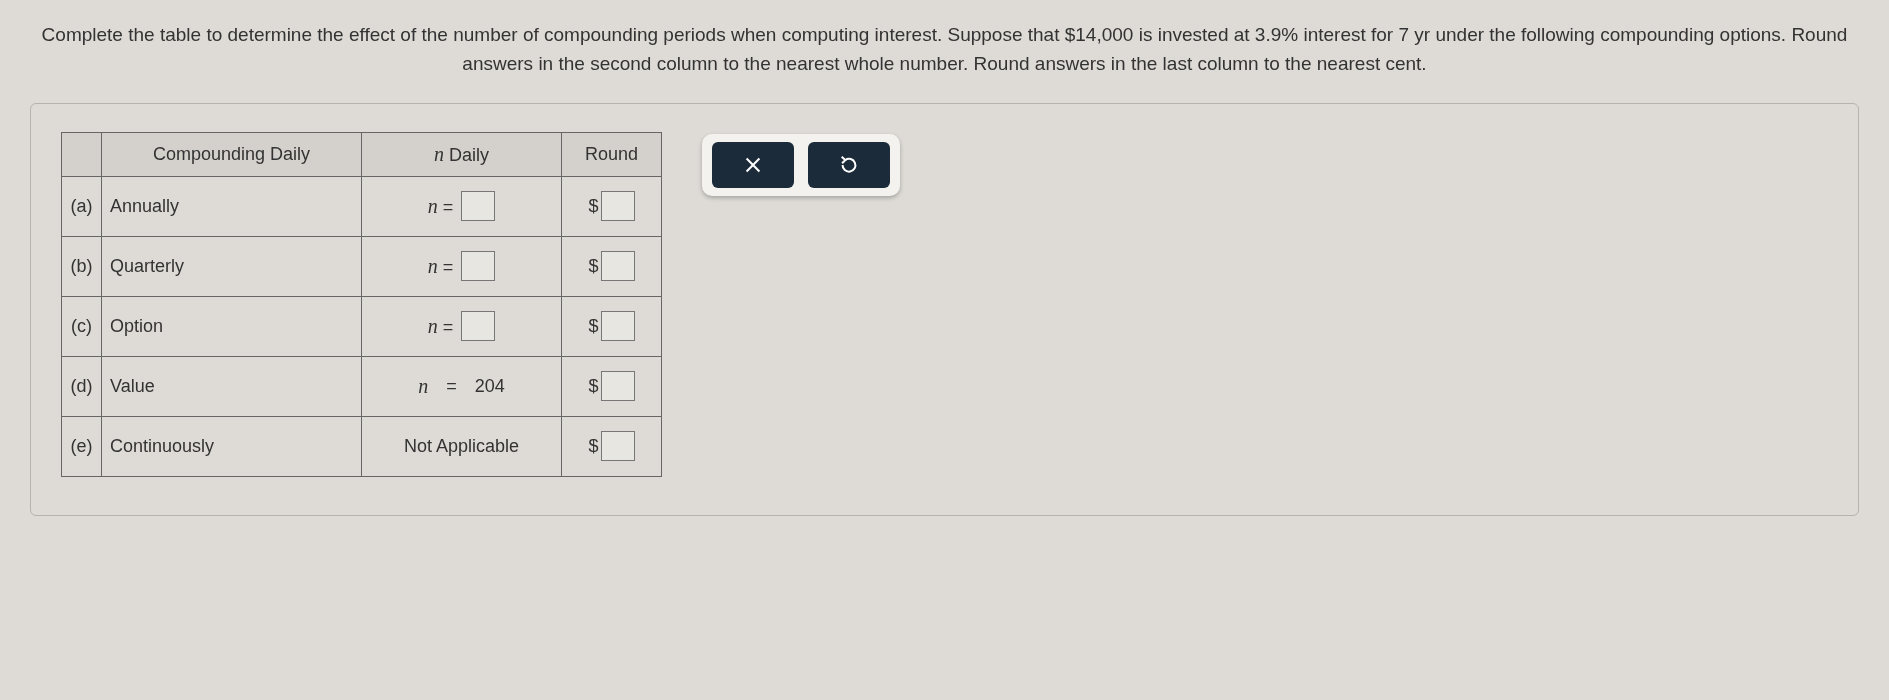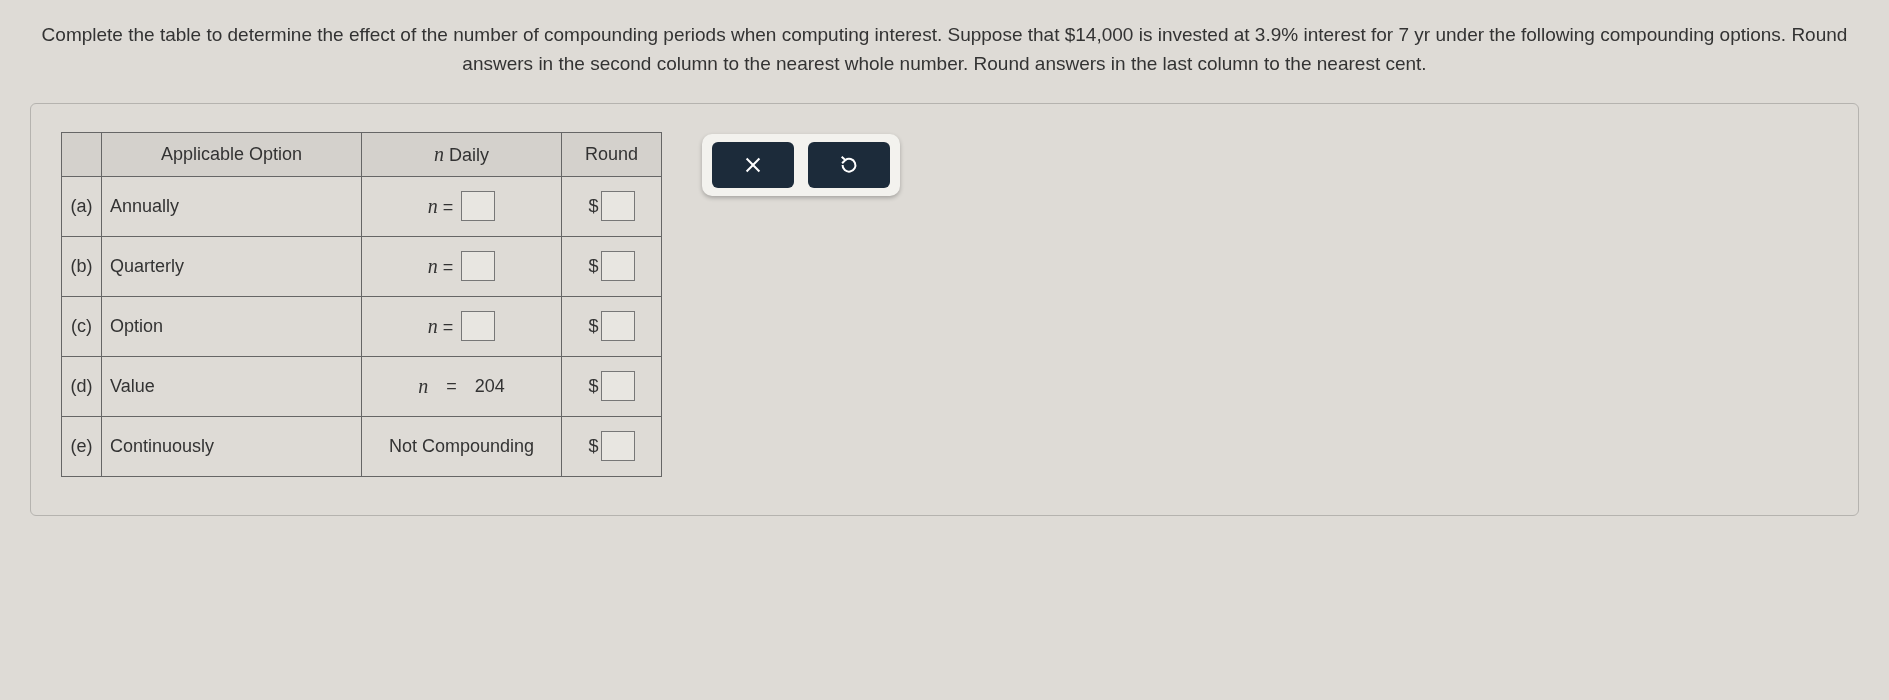--- a/index.html
+++ b/index.html
@@ -104,21 +104,21 @@
 <body>
 
 <div class="prompt">Complete the table to determine the effect of the number of compounding periods when computing interest. Suppose that $14,000 is invested at 3.9% interest for 7 yr under the following compounding options. Round answers in the second column to the nearest whole number. Round answers in the last column to the nearest cent.</div>
 
 <div class="work-area">
   <div class="row-wrap">
     <table>
       <thead>
         <tr>
           <th class="col-letter"></th>
-          <th class="col-option">Applicable Option</th>
+          <th class="col-option">Compounding Daily</th>
           <th class="col-nval">
             <span class="italic-n">n</span>
             <span> Daily</span>
           </th>
           <th class="col-result">Round</th>
         </tr>
       </thead>
       <tbody id="tbody">
           <tr>
             <td class="letter-cell">(a)</td>
@@ -161,21 +161,21 @@
             <td class="option-cell">Value</td>
             <td class="nval-cell"><span class="n-eq"><span class="italic-n">n</span>&nbsp; = &nbsp;<span>204</span></span></td>
             <td class="result-cell"><span class="result-wrap">
                 <span class="dollar">$</span>
                 <span class="input-box"></span>
               </span></td>
           </tr>
           <tr>
             <td class="letter-cell">(e)</td>
             <td class="option-cell">Continuously</td>
-            <td class="nval-cell"><span>Not Compounding</span></td>
+            <td class="nval-cell"><span>Not Applicable</span></td>
             <td class="result-cell"><span class="result-wrap">
                 <span class="dollar">$</span>
                 <span class="input-box"></span>
               </span></td>
           </tr>
         </tbody>
     </table>
 
     <div class="btn-group">
       <div class="btn">

